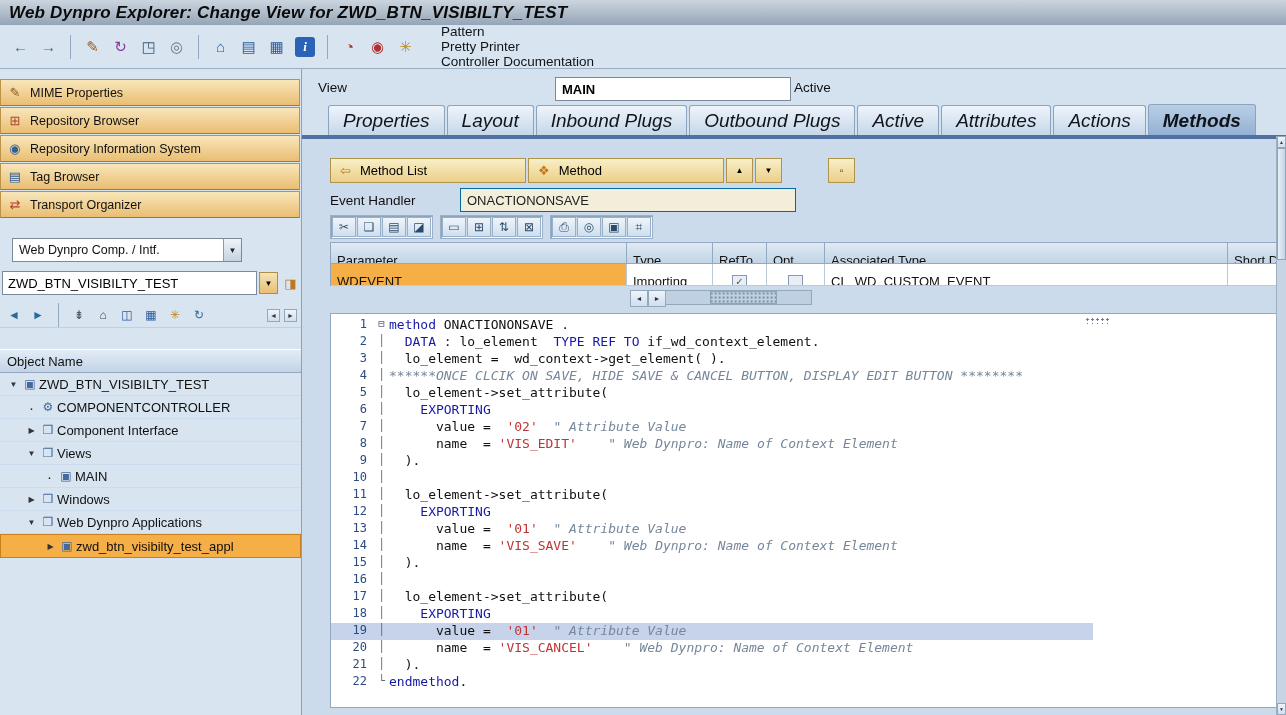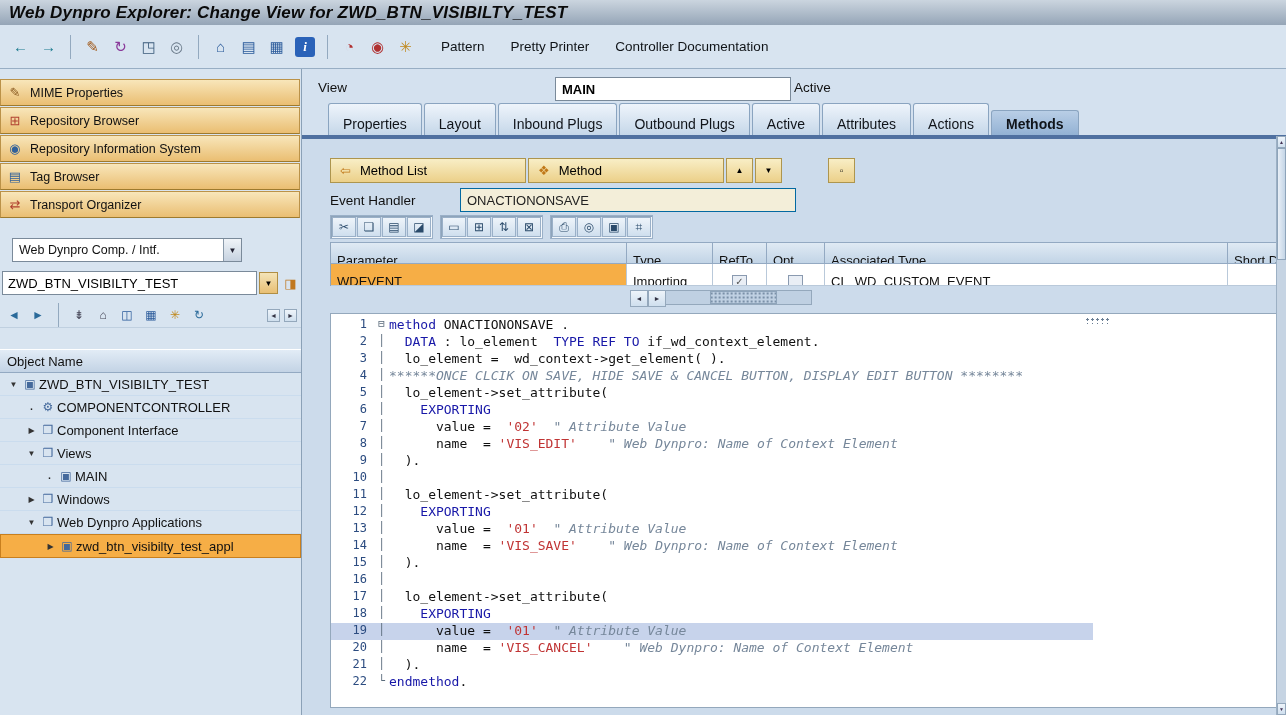--- a/index.html
+++ b/index.html
@@ -10,21 +10,21 @@
   
   .titlebar{height:25px;background:linear-gradient(#cbd5df,#95a5b7);border-bottom:1px solid #6d7d8d;display:flex;align-items:center;padding:0 9px;}
   .titlebar span{font-style:italic;font-weight:bold;font-size:17px;letter-spacing:.2px;color:#0a0a0a;}
 
   
   .toolbar{position:absolute;top:25px;left:0;width:100%;height:43px;border-bottom:1px solid #98aec4;display:flex;align-items:center;padding:0 8px;background:#d8e4f0;}
   #tb-icons{display:flex;align-items:center;gap:3px;}
   .tb-ico{width:25px;height:25px;background:transparent;border:1px solid transparent;font-size:15px;line-height:1;display:flex;align-items:center;justify-content:center;padding:0;}
   .tb-ico.solid{border-radius:3px;font-weight:bold;font-style:italic;font-size:13px;width:20px;height:20px;margin:0 3px;font-family:"Liberation Serif",serif;}
   .tb-sep{width:1px;height:24px;background:#93a9bf;margin:0 6px;display:inline-block;}
-  #tb-buttons{display:flex;align-items:flex-start;margin-left:10px;}
+  #tb-buttons{display:flex;align-items:flex-start;margin-left:10px;flex-direction:column;}
   .tb-txt{background:transparent;border:none;font-size:13.5px;padding:0 13px;color:#101418;}
 
   
   .sidebar{position:absolute;top:69px;left:0;width:301px;bottom:0;border-right:1px solid #8ba1b7;background:#d8e4f0;}
   #nav-list{margin-top:10px;}
   .nav-item{height:25px;margin:0 1px 1px 0;background:linear-gradient(#f8e6ba,#eabE72);border:1px solid #bb9248;border-bottom-color:#9d7a2e;display:flex;align-items:center;gap:7px;padding:0 6px;}
   .nav-ico{width:16px;text-align:center;font-size:13px;}
   .nav-lbl{font-size:12.5px;color:#111;}
   .combo-row{margin:20px 0 0 12px;display:flex;}
   .combo{width:222px;height:22px;background:#fff;border:1px solid #7a8a9a;display:flex;align-items:center;padding-left:6px;font-size:12.5px;}
@@ -46,21 +46,21 @@
   .tree-ico{width:18px;text-align:center;font-size:12px;color:#44699c;flex:none;}
   .tree-lbl{font-size:13px;white-space:nowrap;}
 
   
   .main{position:absolute;top:69px;left:302px;right:0;bottom:0;background:#d4e1ef;}
   .view-row{position:relative;height:40px;}
   .view-lbl{position:absolute;left:16px;top:11px;font-size:13.5px;}
   .view-input{position:absolute;left:253px;top:8px;width:222px;height:22px;border:1px solid #7a8a9a;background:#fff;font-size:13px;font-weight:bold;padding:0 6px;font-family:"Liberation Sans",sans-serif;}
   .active-lbl{position:absolute;left:492px;top:11px;font-size:13.5px;}
   .tabs{position:absolute;top:40px;left:0;right:0;height:26px;display:flex;align-items:flex-end;padding-left:26px;gap:2px;}
-  .tab{padding:12px 14px 3px;background:linear-gradient(#eef4fb,#c5d7e9);border:1px solid #8aa4c0;border-bottom:none;border-radius:3px 3px 0 0;font-size:14px;color:#10141a;}
+  .tab{padding:4px 14px 3px;background:linear-gradient(#eef4fb,#c5d7e9);border:1px solid #8aa4c0;border-bottom:none;border-radius:3px 3px 0 0;font-size:19px;color:#10141a;font-style:italic;}
   .tab.active{background:linear-gradient(#b9cee6,#93b2d4);font-weight:bold;padding-top:5px;}
   .tabline{position:absolute;top:66px;left:0;right:0;height:4px;background:#4f70a0;}
   .panel{position:absolute;top:70px;left:0;right:0;bottom:0;background:#ccdbeb;}
 
   .method-nav{position:absolute;top:19px;left:28px;display:flex;align-items:center;gap:2px;}
   .big-btn{width:196px;height:25px;background:linear-gradient(#f8eec6,#ecd089);border:1px solid #ad954e;display:flex;align-items:center;gap:9px;padding:0 9px;font-size:13px;}
   .big-btn .bicon{font-size:13px;color:#c07818;}
   .sm-btn{width:27px;height:25px;background:linear-gradient(#f8eec6,#ecd089);border:1px solid #ad954e;font-size:8px;padding:0;}
   .sq-btn{width:27px;height:25px;margin-left:44px;background:linear-gradient(#f8eec6,#ecd089);border:1px solid #ad954e;font-size:10px;padding:0;}
   .eh-row{position:absolute;top:49px;left:28px;display:flex;align-items:center;}

